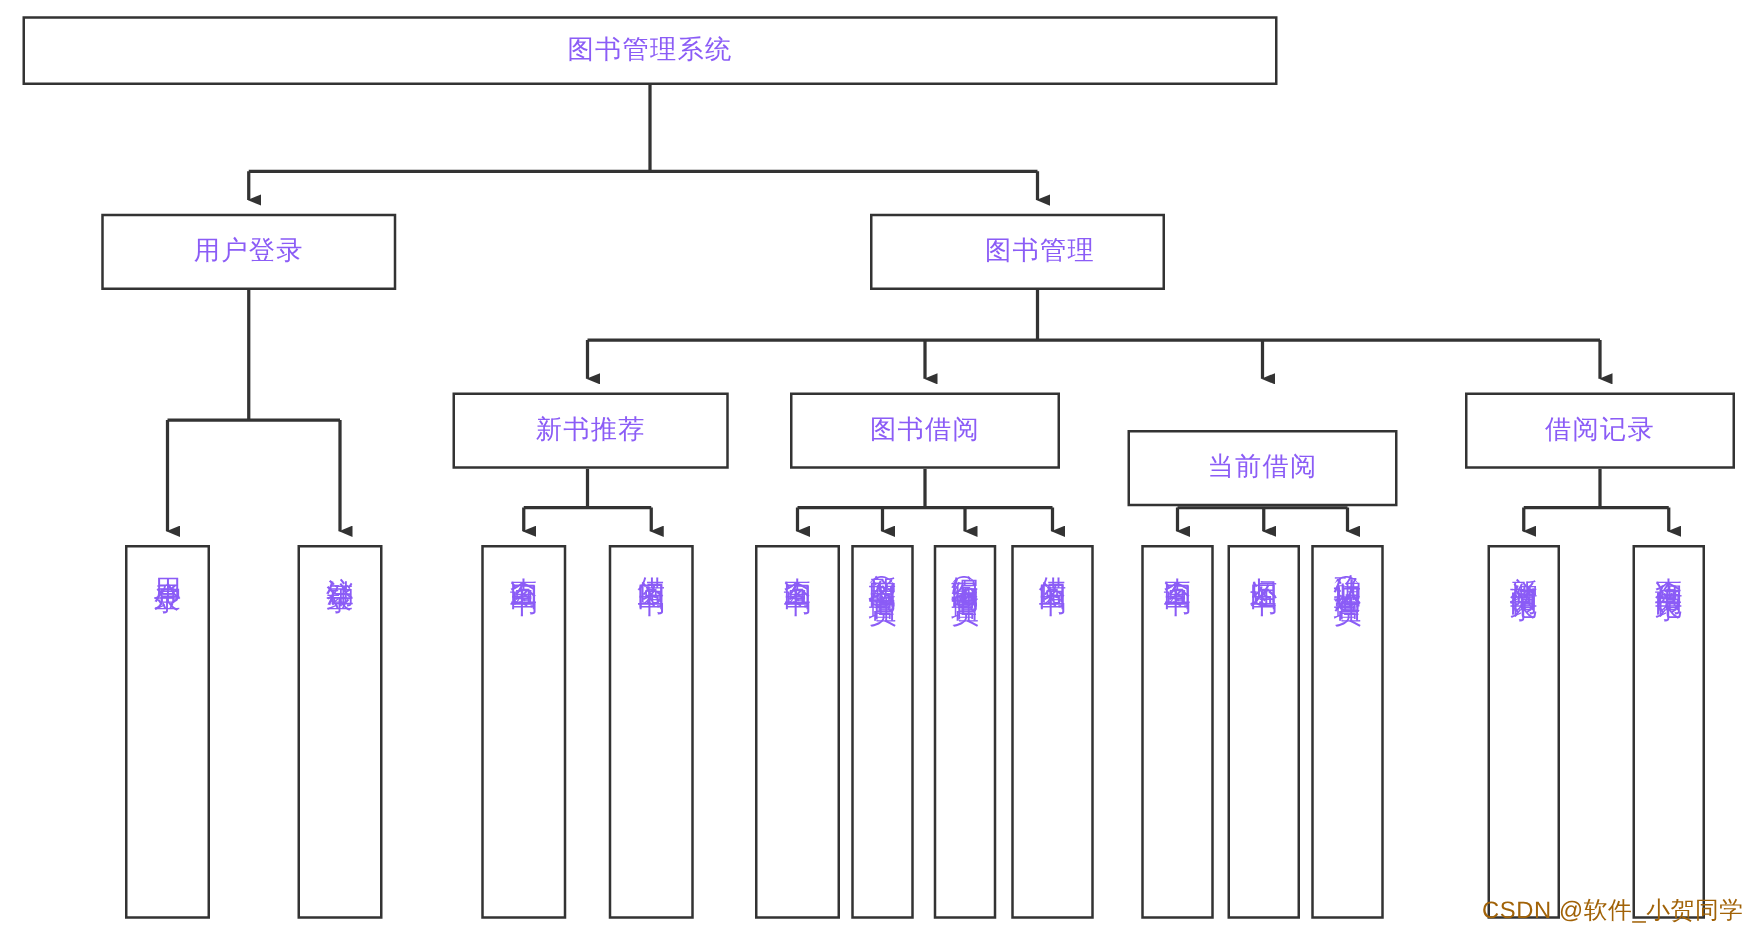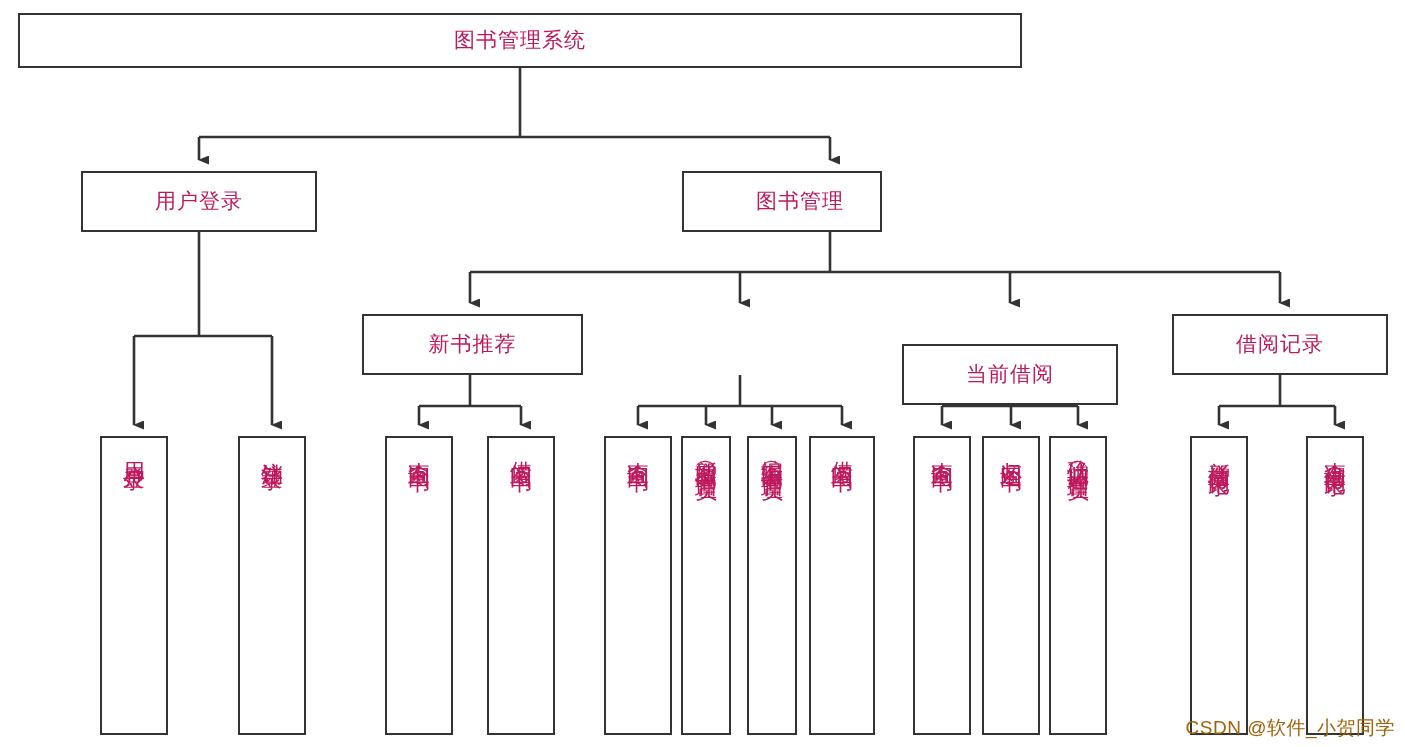--- a/index.html
+++ b/index.html
@@ -33,21 +33,21 @@
     box-sizing: border-box;
     background: #ffffff;
     border: 2px solid #333333;
     display: flex;
     align-items: center;
     justify-content: center;
     overflow: hidden;
   }
   .node-label {
     font-size: 21px;
-    color: #be185d;
+    color: #8b5cf6;
     letter-spacing: 1px;
     line-height: 1.15;
     text-align: right;
     white-space: nowrap;
   }
   .node.vertical .node-label {
     writing-mode: vertical-rl;
     text-orientation: upright;
     letter-spacing: 3px;
     white-space: normal;
@@ -138,27 +138,30 @@
     </g>
   </svg>
 
   <div class="node" id="n-root" style="left: 18px; top: 13px; width: 1004px; height: 55px;">
     <span class="node-label">图书管理系统</span>
   </div>
 
   <div class="node" id="n-l2-0" style="left: 81px; top: 171px; width: 236px; height: 61px;">
     <span class="node-label">用户登录</span>
   </div>
-  <div class="node" id="n-l2-1" style="left: 682px; top: 171px; width: 200px; height: 61px; padding-left: 36px;">
+  <div class="node" id="n-l2-1" style="left: 696px; top: 171px; width: 236px; height: 61px; padding-left: 36px;">
     <span class="node-label">图书管理</span>
   </div>
 
   <div class="node" id="n-l3-0" style="left: 362px; top: 314px; width: 221px; height: 61px;">
     <span class="node-label">新书推荐</span>
   </div>
+  <div class="node" id="n-l3-1" style="left: 632px; top: 314px; width: 216px; height: 61px;">
+    <span class="node-label">图书借阅</span>
+  </div>
   <div class="node" id="n-l3-2" style="left: 902px; top: 314px; width: 216px; height: 61px; margin-top: 30px;">
     <span class="node-label">当前借阅</span>
   </div>
   <div class="node" id="n-l3-3" style="left: 1172px; top: 314px; width: 216px; height: 61px;">
     <span class="node-label">借阅记录</span>
   </div>
 
   <div class="node vertical" id="n-leaf-0" style="left: 100px; top: 436px; width: 68px; height: 299px;">
     <span class="node-label" style="font-size: 22px;">用户登录</span>
   </div>

